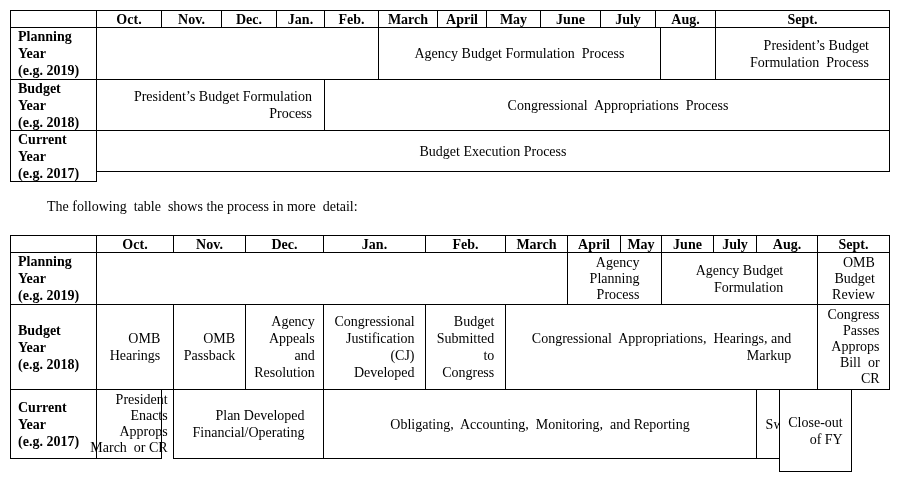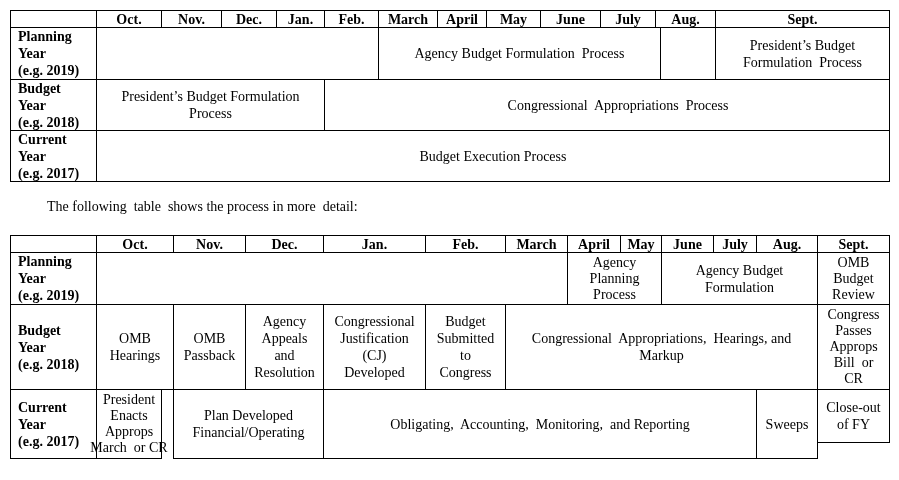--- a/index.html
+++ b/index.html
@@ -1,19 +1,19 @@
 <!DOCTYPE html>
 <html><head>
 <meta charset="utf-8">
 <style>
   html, body { margin:0; padding:0; background:#ffffff; }
   body { width:899px; height:480px; position:relative; overflow:hidden;
          font-family:"Liberation Serif", "DejaVu Serif", serif; color:#000; }
   .cell { position:absolute; box-sizing:border-box; border:1px solid #000;
-          display:flex; align-items:center; justify-content:center; text-align:center;
+          display:flex; align-items:center; justify-content:center; text-align:right;
           font-size:14px; line-height:17px; padding:0 2px; background:#fff; }
   .hdr { font-weight:bold; font-size:14px; line-height:15px; }
   .lbl { font-weight:bold; justify-content:flex-start; text-align:left; padding-left:7px;
          font-size:14px; line-height:17px; }
   .tall { line-height:16px; }
   .para { position:absolute; left:18px; top:199px; font-size:14px; }
   .c { display:block; }
 </style>
 </head>
 <body>
@@ -55,21 +55,21 @@
   <div class="cell" style="left:96px;top:79px;width:229px;height:52px;padding:0 12px;">President’s Budget Formulation Process</div>
   <div class="cell" style="left:324px;top:79px;width:566px;height:52px;white-space:pre;padding-left:24px;">Congressional  Appropriations  Process</div>
 
   <div class="cell lbl" style="left:10px;top:130px;width:87px;height:52px;">
     <div>
       <span class="c">Current</span>
       <span class="c">Year</span>
       <span class="c">(e.g. 2017)</span>
     </div>
   </div>
-  <div class="cell" style="left:96px;top:130px;width:794px;height:52px;">Budget Execution Process</div>
+  <div class="cell" style="left:96px;top:130px;width:794px;height:42px;">Budget Execution Process</div>
 </div>
 
 <div class="para" style="white-space:pre;margin-left:29px;">The following  table  shows the process in more  detail:</div>
 
 <div>
 
   <div class="cell hdr" style="left:10px;top:235px;width:87px;height:18px;"></div>
   <div class="cell hdr" style="left:96px;top:235px;width:78px;height:18px;">Oct.</div>
   <div class="cell hdr" style="left:173px;top:235px;width:73px;height:18px;">Nov.</div>
   <div class="cell hdr" style="left:245px;top:235px;width:79px;height:18px;">Dec.</div>
@@ -191,19 +191,19 @@
       <span class="c">Plan Developed</span>
       <span class="c">Financial/Operating</span>
     </div>
   </div>
   <div class="cell" style="left:323px;top:389px;width:434px;height:70px;">
     <span style="white-space:pre;">Obligating,  Accounting,  Monitoring,  and Reporting</span>
   </div>
   <div class="cell" style="left:756px;top:389px;width:62px;height:70px;">
     <span>Sweeps</span>
   </div>
-  <div class="cell" style="left:817px;top:389px;width:73px;height:54px;">
+  <div class="cell" style="left:779px;top:389px;width:73px;height:83px;">
     <div>
       <span class="c">Close-out</span>
       <span class="c">of FY</span>
     </div>
   </div>
 </div>
 
 </body></html>

